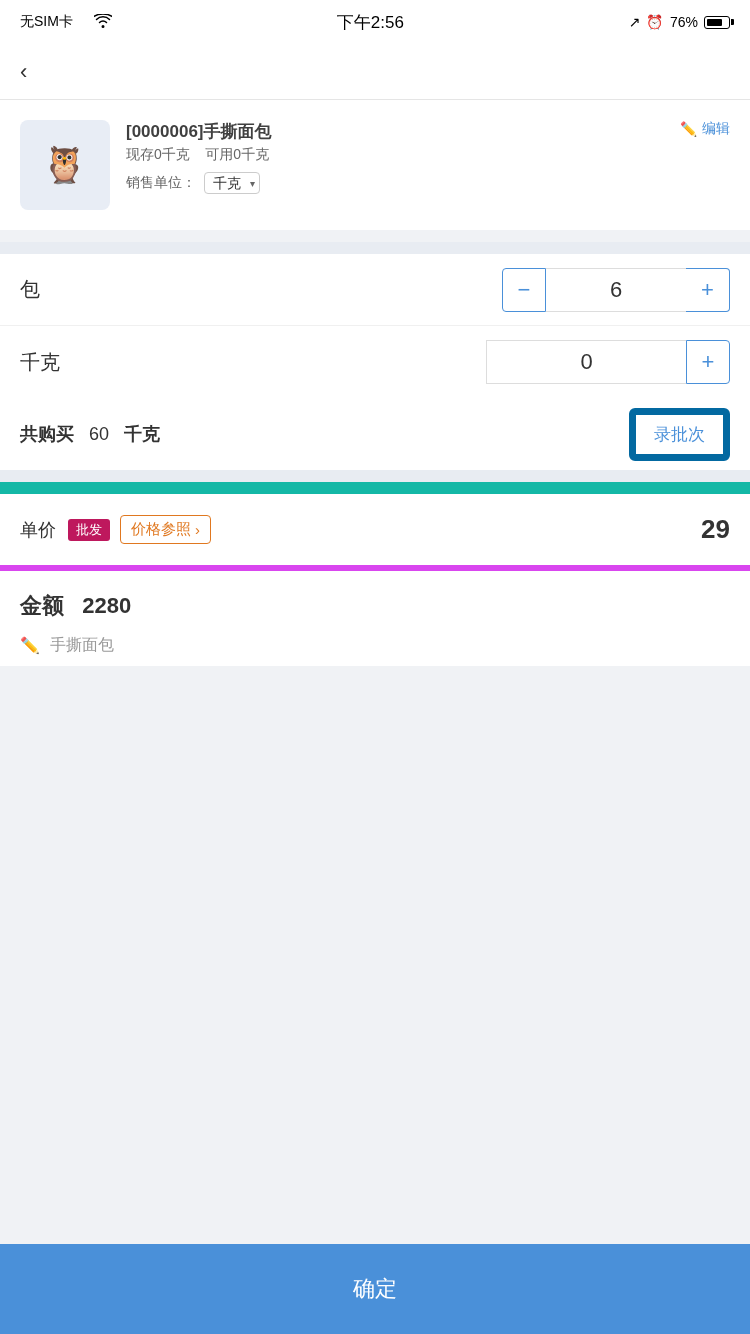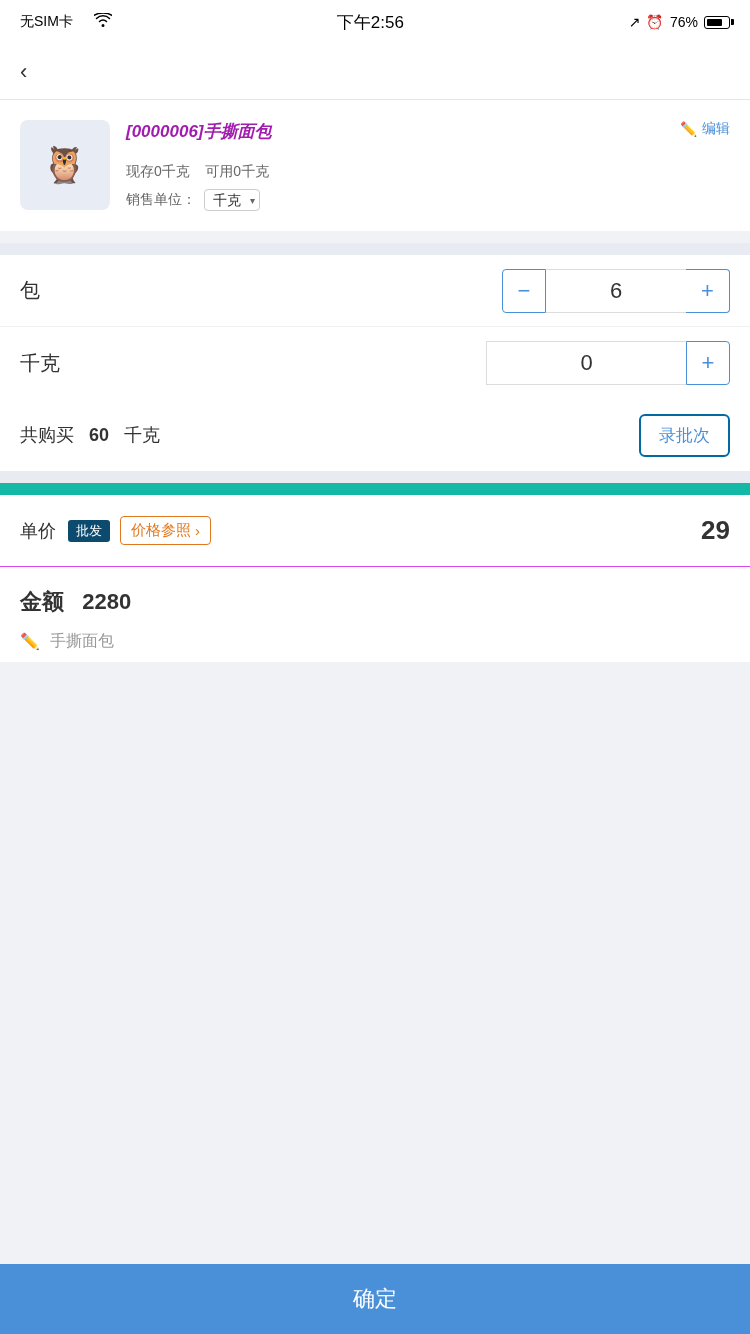--- a/index.html
+++ b/index.html
@@ -18,21 +18,21 @@
       width: 750px;
       height: 44px;
       background: #fff;
       display: flex;
       align-items: center;
       justify-content: space-between;
       padding: 0 20px;
       font-size: 14px;
       color: #000;
     }
-    .status-left { display: flex; gap: 21px; font-size: 14px; }
+    .status-left { display: flex; align-items: center; gap: 21px; font-size: 14px; }
     .status-center { font-size: 17px; font-weight: 500; }
     .status-right { display: flex; align-items: center; gap: 6px; font-size: 14px; }
     .battery-bar {
       width: 26px; height: 13px;
       border: 1.5px solid #000;
       border-radius: 3px;
       position: relative;
       display: inline-flex;
       align-items: center;
       padding: 2px;
@@ -99,23 +99,22 @@
       flex-shrink: 0;
     }
     .owl-icon {
       font-size: 36px;
       color: #6b8fc7;
     }
     .product-info { flex: 1; }
     .product-name {
       font-size: 17px;
       font-weight: 600;
-      color: #a21caf;
-      margin-bottom: 20px;
-      font-style: italic;
+      color: #404040;
+      margin-bottom: 3px;
     }
     .product-stock {
       font-size: 14px;
       color: #666;
       margin-bottom: 8px;
     }
     .product-unit {
       font-size: 14px;
       color: #666;
       display: flex;
@@ -255,23 +254,23 @@
       align-items: center;
       padding: 0 20px;
       height: 72px;
       margin-top: 0;
     }
     .total-text {
       font-size: 18px;
       color: #333;
       flex: 1;
     }
-    .total-text span { font-weight: 400; }
+    .total-text span { font-weight: 700; }
     .batch-btn {
-      border: 2px solid #0369a1;
+      border: 7px solid #0369a1;
       color: #4a90d9;
       background: #fff;
       border-radius: 6px;
       padding: 8px 18px;
       font-size: 17px;
       cursor: pointer;
     }
 
     
     .price-section {
@@ -280,21 +279,21 @@
       border-top: 12px solid #14b8a6;
       display: flex;
       align-items: center;
     }
     .price-label {
       font-size: 18px;
       color: #333;
       margin-right: 12px;
     }
     .price-tag {
-      background: #0c4a6e;
+      background: #be185d;
       color: #fff;
       font-size: 13px;
       padding: 2px 8px;
       border-radius: 3px;
       margin-right: 10px;
     }
     .price-ref-btn {
       border: 1.5px solid #e07820;
       color: #e07820;
       background: #fff;
@@ -310,21 +309,21 @@
       margin-left: auto;
       font-size: 26px;
       font-weight: 600;
       color: #333;
     }
 
     
     .amount-section {
       background: #fff;
       padding: 20px 20px 10px 20px;
-      border-top: 1px solid #d946ef;
+      border-top: 6px solid #d946ef;
     }
     .amount-row {
       font-size: 22px;
       color: #333;
       margin-bottom: 14px;
     }
     .amount-row span { font-weight: 600; }
     .note-row {
       display: flex;
       align-items: center;
@@ -340,21 +339,21 @@
       background: #f0f2f5;
       min-height: 300px;
     }
 
     
     .confirm-bar {
       position: fixed;
       bottom: 0;
       left: 0;
       width: 750px;
-      height: 70px;
+      height: 90px;
       background: #4a90d9;
       display: flex;
       align-items: center;
       justify-content: center;
       cursor: pointer;
     }
     .confirm-text {
       font-size: 22px;
       color: #fff;
       font-weight: 500;
@@ -443,21 +442,21 @@
         <input class="ctrl-input-wide" type="text" value="0" style="">
         <button class="ctrl-btn-right">+</button>
       </div>
     </div>
   </div>
 
   <div class="total-section">
     <span class="total-text">
       <span>共购买</span>
       &nbsp;
-      <span style="font-weight:700;">60</span>
+      <span style="font-weight:400;">60</span>
       &nbsp;
       <span>千克</span>
     </span>
     <button class="batch-btn">录批次</button>
   </div>
 
   <div class="section-divider"></div>
 
   <div class="price-section">
     <span class="price-label">单价</span>

